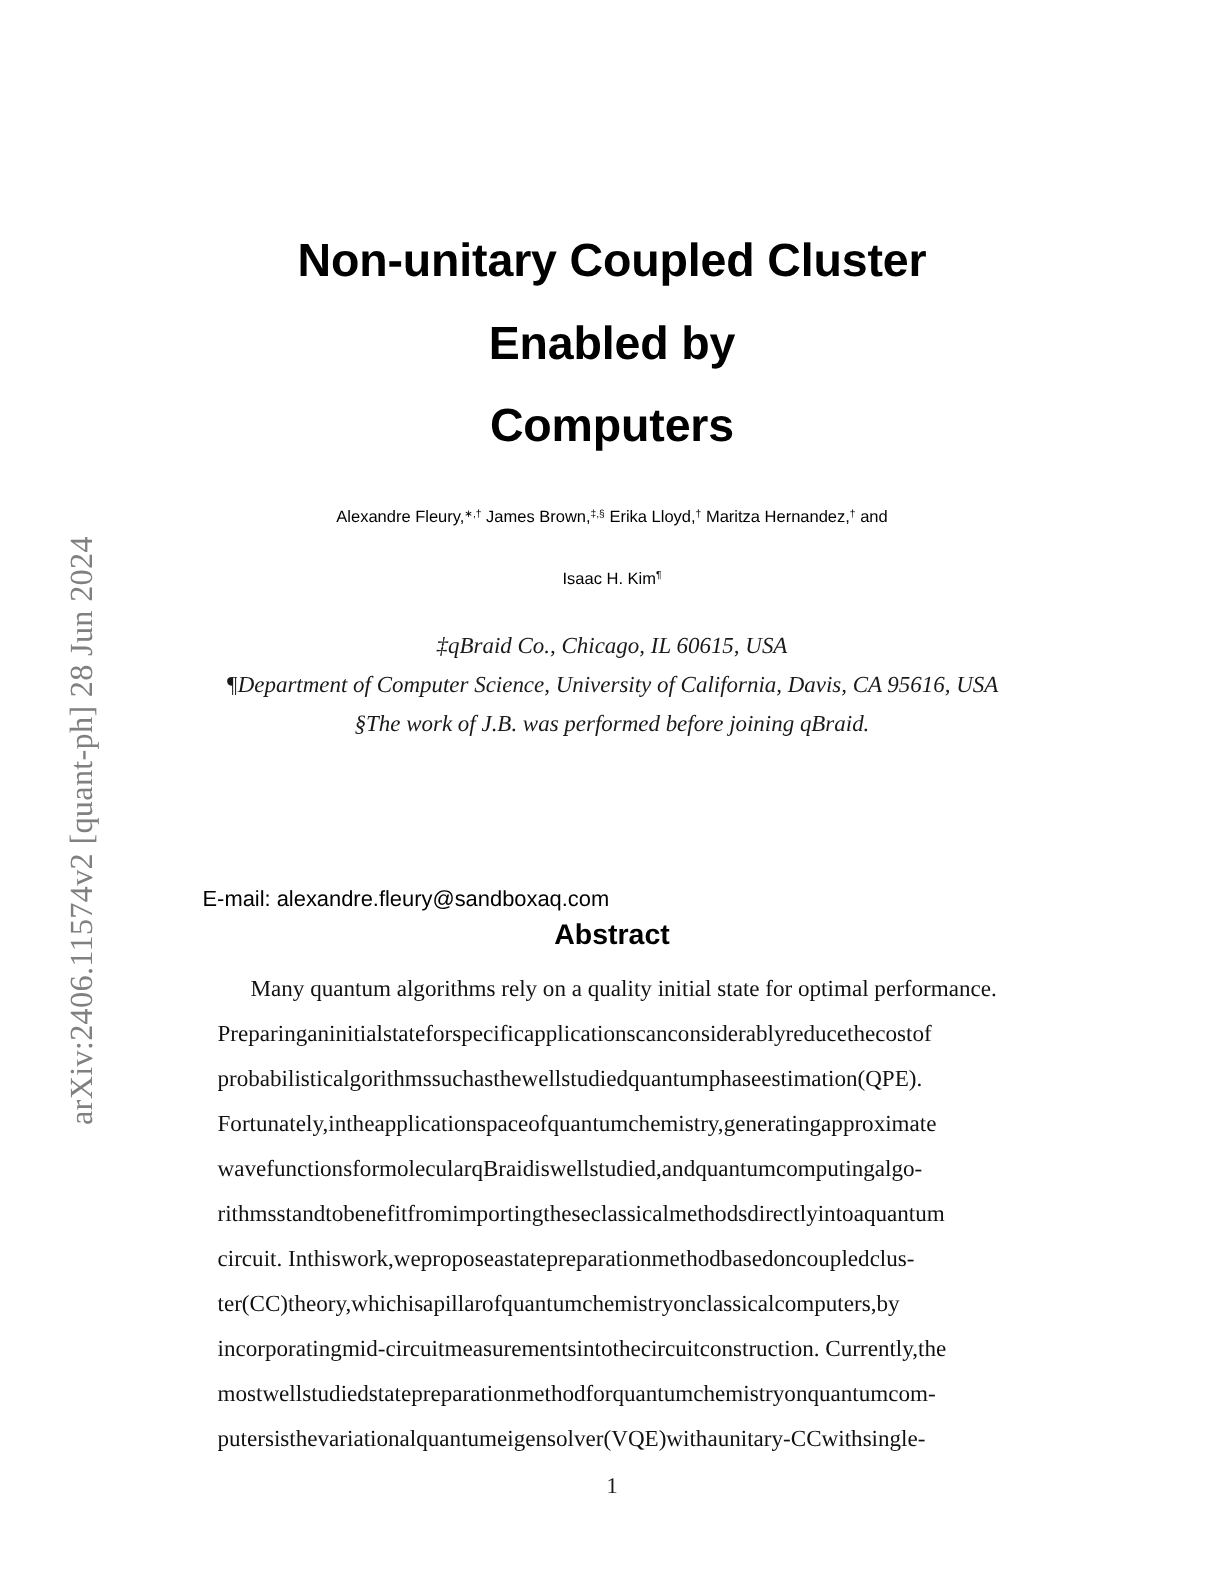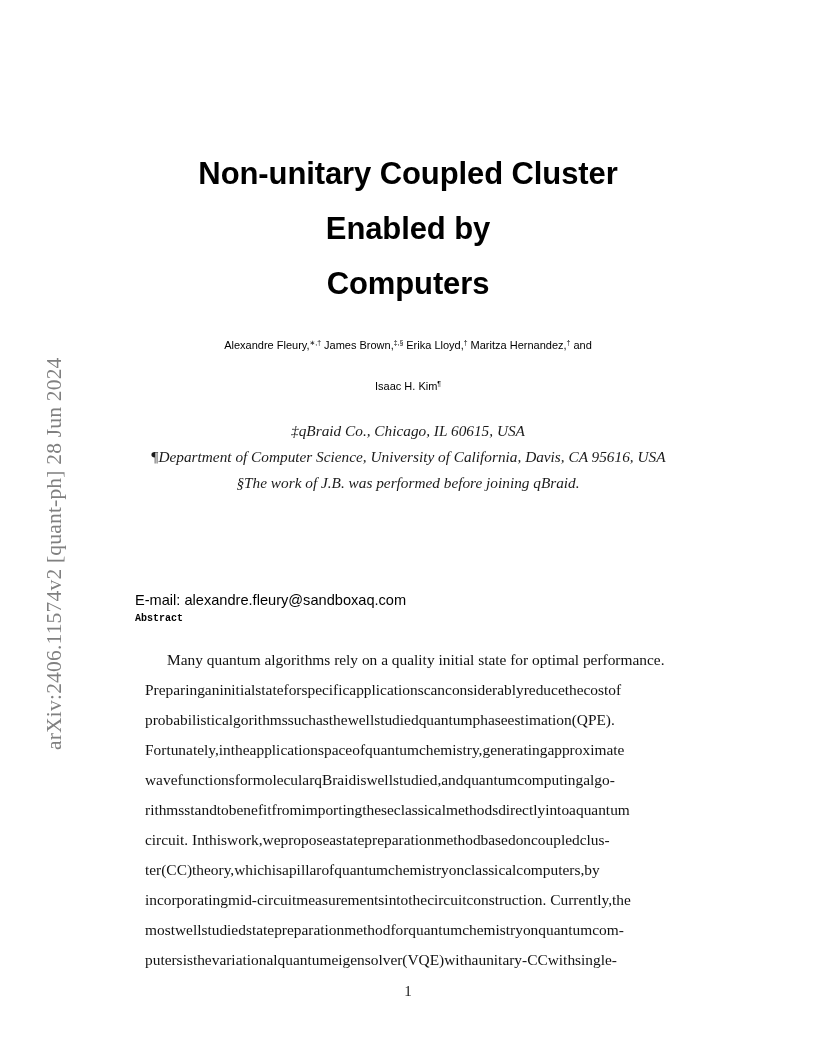--- a/index.html
+++ b/index.html
@@ -103,23 +103,24 @@
     font-size: 14.6px;
     color: #000;
     margin-top: 31px;
   }
 
   #abstract-heading {
     position: absolute;
     left: 135px;
     top: 613px;
     width: 546px;
-    font-family: Liberation Mono, monospace;
+    text-align: center;
+    font-family: Liberation Sans, sans-serif;
     font-weight: bold;
-    font-size: 10px;
+    font-size: 19px;
   }
 
   #abstract-body {
     position: absolute;
     left: 135px;
     top: 645px;
     width: 547px;
     font-family: "Liberation Serif", serif;
     font-size: 15.4px;
     line-height: 30.05px;

